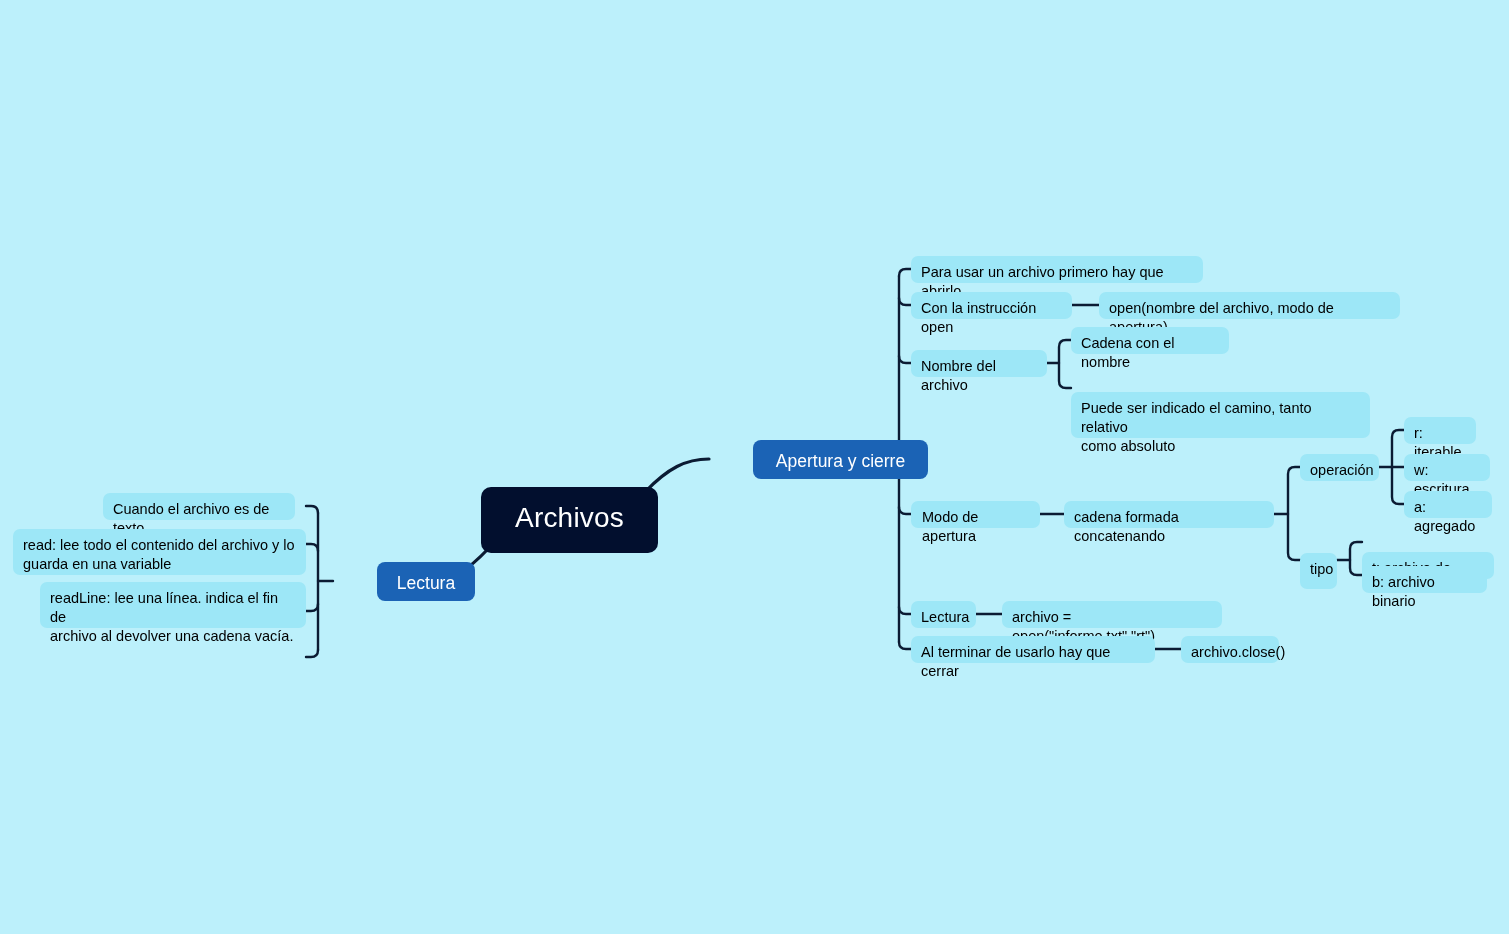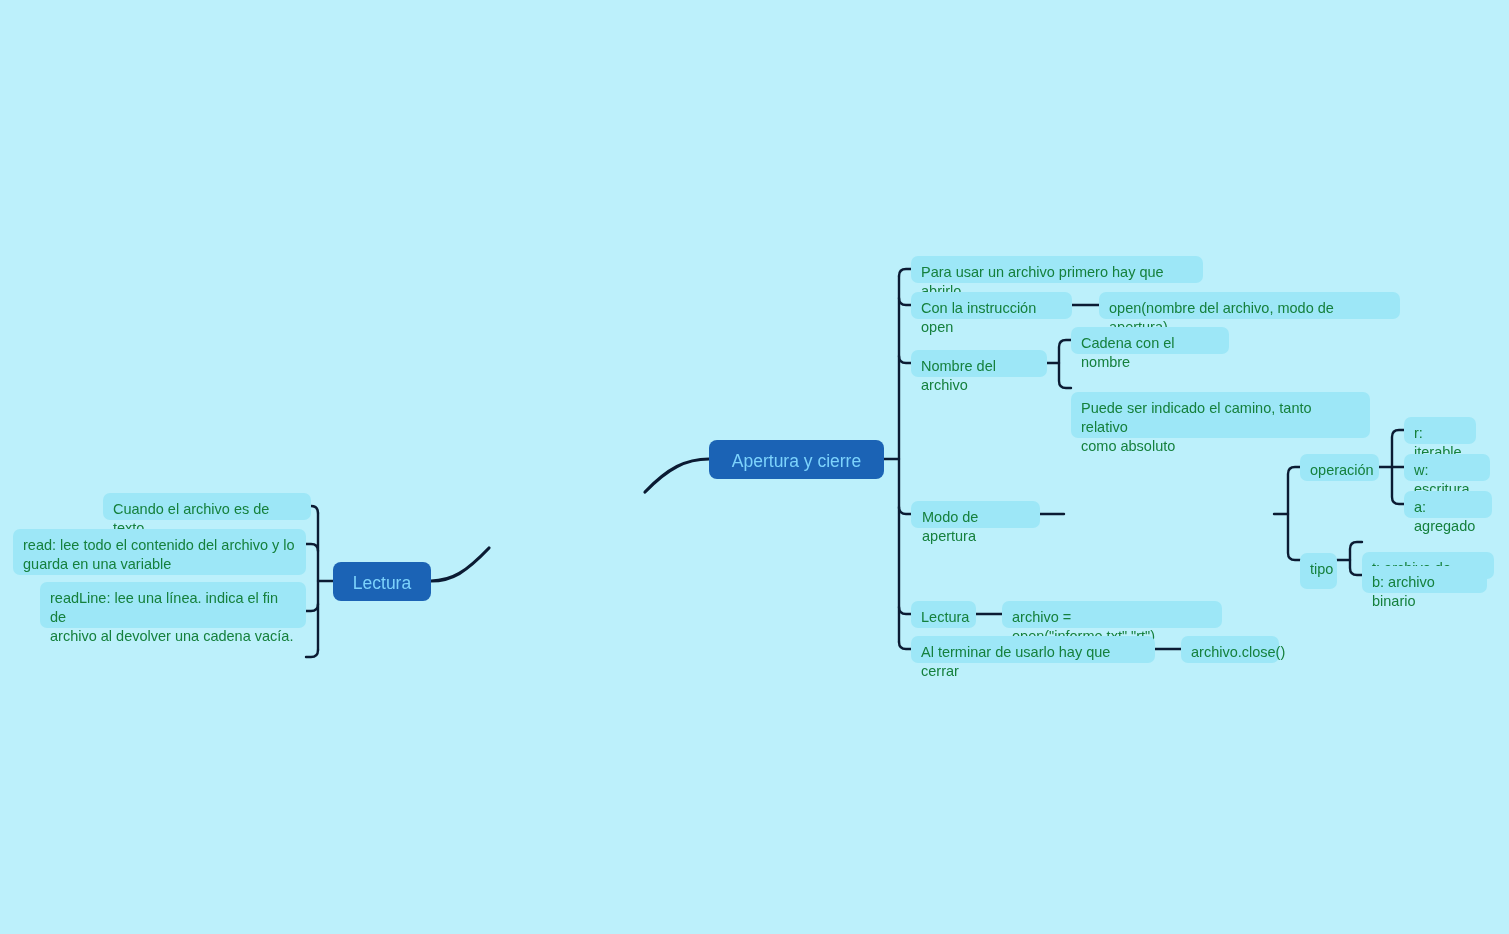--- a/index.html
+++ b/index.html
@@ -25,46 +25,47 @@
     left: 0; top: 0;
     width: 1509px;
     height: 934px;
     pointer-events: none;
   }
   .node {
     position: absolute;
     box-sizing: border-box;
     border-radius: 7px;
     background: #9de7f7;
-    color: #15803d;
+    color: #000000;
     font-size: 14.5px;
     line-height: 19px;
     padding: 7px 10px 8px 10px;
     white-space: pre-line;
   }
   .node.center {
   }
   .node.root {
     background: #020f2e;
     color: #ffffff;
     font-size: 28px;
     line-height: 34px;
     border-radius: 10px;
     padding: 14px 22px;
     text-align: center;
     letter-spacing: .2px;
   }
   .node.branch {
     background: #1b63b5;
-    color: #7dd3fc;
+    color: #ffffff;
     font-size: 17.5px;
     line-height: 22px;
     border-radius: 8px;
     padding: 10px 16px 11px 16px;
     text-align: center;
+    margin-left: 44px;
   }
 </style>
 </head>
 <body>
 
 <div id="canvas">
 
   <svg id="links" viewBox="0 0 1509 934" width="1509" height="934">
     <g fill="none" stroke="#0b1b33" stroke-width="2.4" stroke-linecap="round" stroke-linejoin="round">
 
@@ -103,50 +104,52 @@
 
       <path d="M 333,581 L 318,581"></path>
       <path d="M 318,513 L 318,650"></path>
       <path d="M 318,513 Q 318,506 311,506 L 306,506"></path>
       <path d="M 318,551 Q 318,544 311,544 L 306,544"></path>
       <path d="M 318,604 Q 318,611 311,611 L 306,611"></path>
       <path d="M 318,650 Q 318,657 311,657 L 306,657"></path>
     </g>
   </svg>
 
+  <div class="node root" style="left:481px; top:487px; width:177px; height:66px;">Archivos</div>
 
   <div class="node branch" style="left:709px; top:440px; width:175px; height:39px;">Apertura y cierre</div>
   <div class="node branch" style="left:333px; top:562px; width:98px; height:39px;">Lectura</div>
 
   <div class="node" style="left:911px; top:256px; width:292px; height:27px;">Para usar un archivo primero hay que abrirlo</div>
 
   <div class="node" style="left:911px; top:292px; width:161px; height:27px;">Con la instrucción open</div>
   <div class="node" style="left:1099px; top:292px; width:301px; height:27px;">open(nombre del archivo, modo de apertura)</div>
 
   <div class="node" style="left:911px; top:350px; width:136px; height:27px;">Nombre del archivo</div>
   <div class="node" style="left:1071px; top:327px; width:158px; height:27px;">Cadena con el nombre</div>
   <div class="node" style="left:1071px; top:365px; width:299px; height:46px;margin-top:27px;">Puede ser indicado el camino, tanto relativo
 como absoluto</div>
 
   <div class="node" style="left:911px; top:501px; width:129px; height:27px;padding-left:11px;">Modo de apertura</div>
+  <div class="node" style="left:1064px; top:501px; width:210px; height:27px;">cadena formada concatenando</div>
 
   <div class="node" style="left:1300px; top:454px; width:79px; height:27px;">operación</div>
   <div class="node" style="left:1404px; top:417px; width:72px; height:27px;">r: iterable</div>
   <div class="node" style="left:1404px; top:454px; width:86px; height:27px;">w: escritura</div>
   <div class="node" style="left:1404px; top:491px; width:88px; height:27px;">a: agregado</div>
 
   <div class="node" style="left:1300px; top:553px; width:37px; height:36px;">tipo</div>
   <div class="node" style="left:1362px; top:552px; width:132px; height:27px;">t: archivo de texto</div>
   <div class="node" style="left:1362px; top:566px; width:125px; height:27px;">b: archivo binario</div>
 
   <div class="node" style="left:911px; top:601px; width:65px; height:27px;">Lectura</div>
   <div class="node" style="left:1002px; top:601px; width:220px; height:27px;">archivo = open("informe.txt","rt")</div>
 
   <div class="node" style="left:911px; top:636px; width:244px; height:27px;">Al terminar de usarlo hay que cerrar</div>
   <div class="node" style="left:1181px; top:636px; width:98px; height:27px;">archivo.close()</div>
 
-  <div class="node" style="left:103px; top:493px; width:208px; height:27px;">Cuando el archivo es de texto</div>
+  <div class="node" style="left:103px; top:493px; width:192px; height:27px;">Cuando el archivo es de texto</div>
   <div class="node" style="left:13px; top:529px; width:293px; height:46px;">read: lee todo el contenido del archivo y lo
 guarda en una variable</div>
   <div class="node center" style="left:40px; top:582px; width:266px; height:46px;">readLine: lee una línea. indica el fin de
 archivo al devolver una cadena vacía.</div>
 
 </div>
 
 </body></html>

